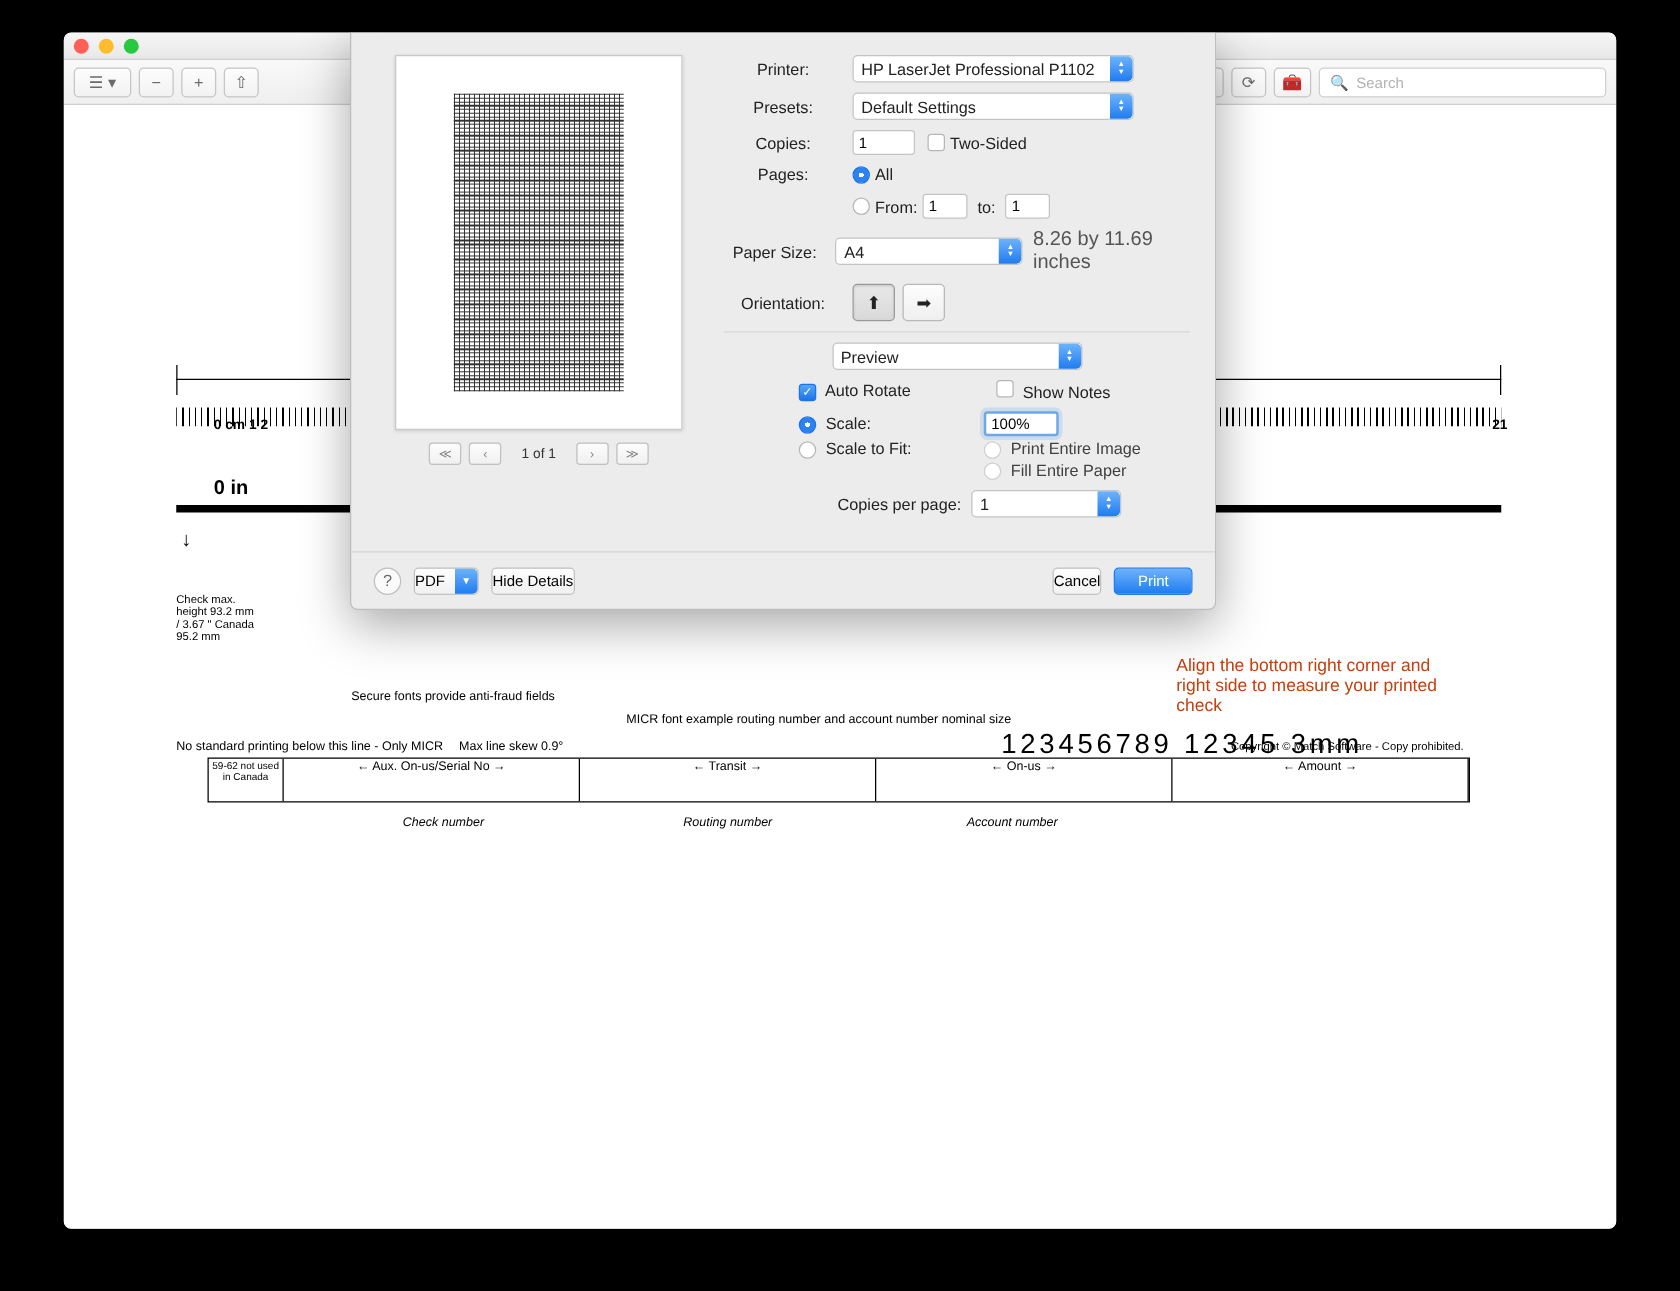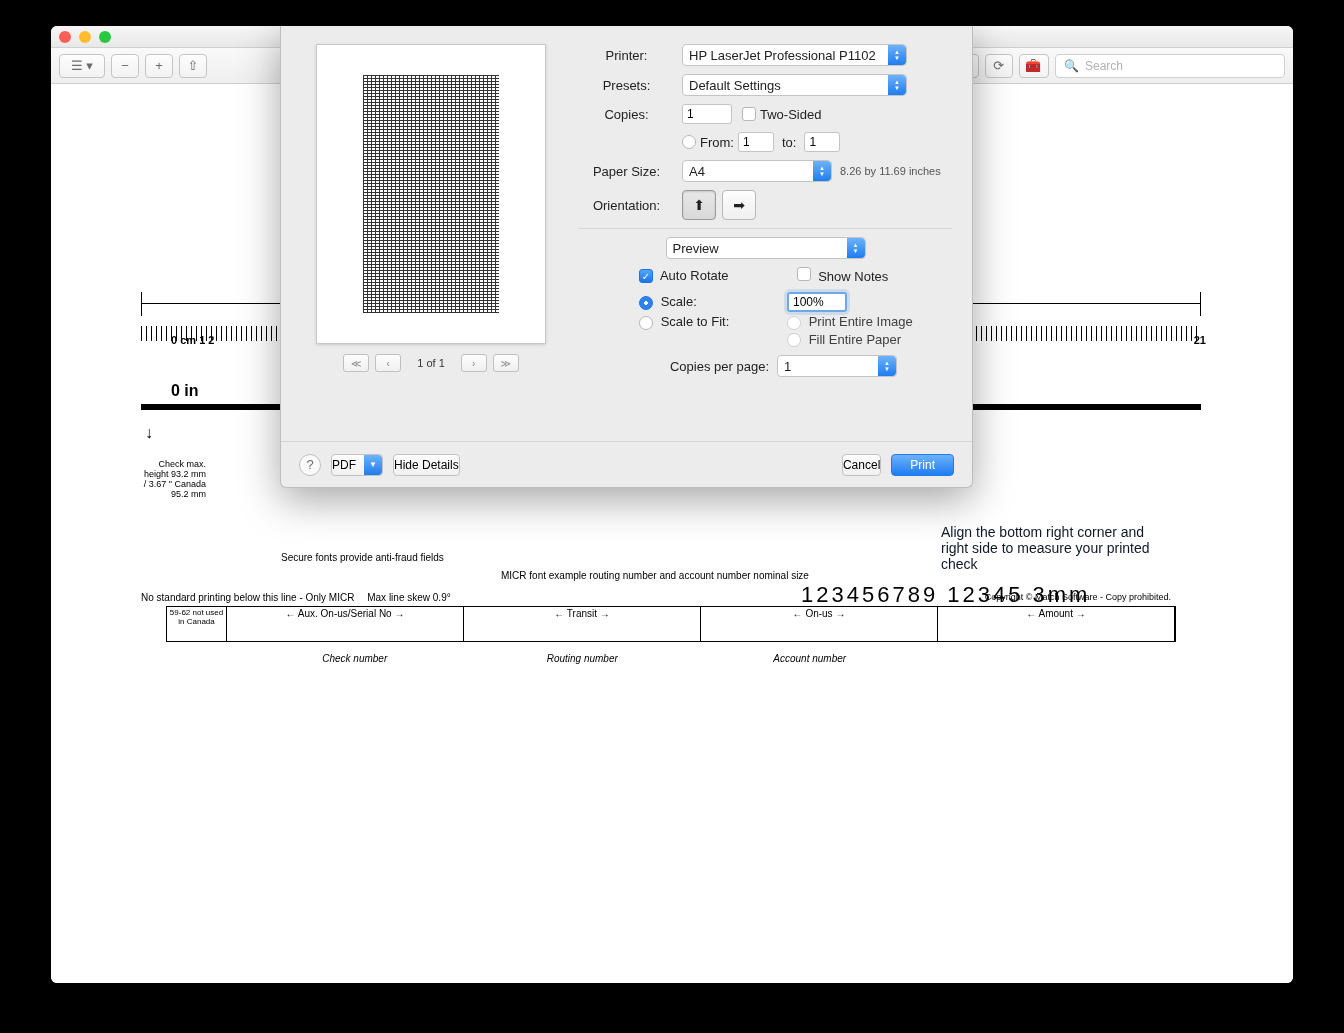--- a/index.html
+++ b/index.html
@@ -41,30 +41,30 @@
 .page-bg {
   position:absolute; left:120px; top:210px; width:1000px; height:460px;
   background:#fff;
 }
 .ruler-top{position:absolute;left:-30px;right:-30px;top:9px;height:60px;border-top:1px solid #000}
 .ruler-top:before,.ruler-top:after{content:"";position:absolute;top:-12px;width:1px;height:24px;background:#000}
 .ruler-top:before{left:0}.ruler-top:after{right:0}
 .ruler-cm{position:absolute;left:0;top:40px;font-size:11px;font-weight:bold}
 .ruler-in{position:absolute;left:0;top:88px;font-size:16px;font-weight:bold}
 .tickrow{position:absolute;left:0;right:0;top:22px;height:15px;background:repeating-linear-gradient(90deg,#000 0 1px,transparent 1px 5px)}
-.big-text{position:absolute;right:0;top:230px;font-size:14px;color:#0f172a;text-align:left;width:230px}
+.big-text{position:absolute;right:0;top:230px;font-size:14px;color:#c2410c;text-align:left;width:230px}
 .micr-label{position:absolute;left:330px;top:276px;font-size:10px}
 .micr-digits{position:absolute;left:630px;top:288px;font-family:Liberation Sans, sans-serif;font-size:22px;letter-spacing:3px}
 .noprint{position:absolute;left:-30px;top:298px;font-size:10px}
 .copyright{position:absolute;right:0;top:298px;font-size:9px}
 .band{position:absolute;left:-5px;right:-5px;top:312px;height:36px;border:1px solid #000;display:flex}
 .band>div{border-right:1px solid #000;flex:1;text-align:center;font-size:10px;padding-top:1px}
 .band-labels{position:absolute;left:70px;right:20px;top:359px;display:flex;font-size:10px;font-style:italic}
 .band-labels span{flex:1;text-align:center}
-.checkmax{position:absolute;left:-30px;top:165px;font-size:9px;text-align:right;width:65px}
+.checkmax{position:absolute;left:-30px;top:180px;font-size:9px;text-align:left;width:65px}
 .secure{position:absolute;left:110px;top:258px;font-size:10px}
 .blackbar{position:absolute;left:-30px;right:-30px;top:110px;height:6px;background:#000}
 .arrow-l{position:absolute;left:-26px;top:130px;font-size:16px}
 
 
 .sheet {
   position:absolute; left:229px; top:0px; width:693px; height:462px;
   background:#ececec; border:1px solid #bdbdbd; border-top:none;
   border-radius: 0 0 6px 6px; box-shadow: 0 12px 40px rgba(0,0,0,.35);
   display:flex; flex-direction:column;
@@ -94,21 +94,21 @@
 .orientation-btn.sel{background:linear-gradient(#e8e8e8,#d9d9d9);border-color:#9a9a9a;box-shadow:inset 0 1px 2px rgba(0,0,0,.15)}
 .divider{height:1px;background:#d6d6d6;margin:8px 0}
 .subrow{display:flex;align-items:center;gap:18px;margin-bottom:8px}
 .sheet-footer{height:46px;border-top:1px solid #d4d4d4;display:flex;align-items:center;padding:0 18px;gap:10px}
 .help{width:22px;height:22px;border:1px solid #bfbfbf;border-radius:50%;display:flex;align-items:center;justify-content:center;color:#6a6a6a;font-size:13px;background:#fafafa}
 .footer-btn{height:22px;padding:0 0;border:1px solid #c2c2c2;border-radius:4px;background:linear-gradient(#fefefe,#f1f1f1);font-size:12px;display:flex;align-items:center}
 .footer-btn.primary{background:linear-gradient(#6db3fb,#1f7cf0);color:#fff;border-color:#1f7cf0;padding:0 18px}
 .footer-btn.split{padding-right:0}
 .footer-btn.split .cap2{width:18px;height:100%;background:linear-gradient(#6db3fb,#1f7cf0);border-radius:0 4px 4px 0;margin-left:8px;display:flex;align-items:center;justify-content:center;color:#fff;font-size:8px}
 .muted{color:#404040}
-.small{font-size:11px;color:#555}
+.small{font-size:16px;color:#555}
 .right21{position:absolute;right:-35px;top:40px;font-size:11px;font-weight:bold}
 </style>
 </head>
 <body>
 
 <div class="window">
   <div class="titlebar">
     <div class="traffic">
       <div class="dot r"></div>
       <div class="dot y"></div>
@@ -204,20 +204,25 @@
           </div>
         </div>
         <div class="row">
           <label class="k">Copies:</label>
           <input class="numfield" value="1" style="">
           <span style="width:10px"></span>
           <span class="chk"></span>
           <span>Two-Sided</span>
         </div>
         <div class="row">
+          <label class="k">Pages:</label>
+          <span class="radio on"></span>
+          <span>All</span>
+        </div>
+        <div class="row">
           <label class="k"></label>
           <span class="radio"></span>
           <span>From:</span>
           <span style="width:4px"></span>
           <input class="numfield" style="width: 36px;" value="1">
           <span style="margin:0 8px">to:</span>
           <input class="numfield" style="width: 36px;" value="1">
         </div>
         <div class="row">
           <label class="k">Paper Size:</label>

